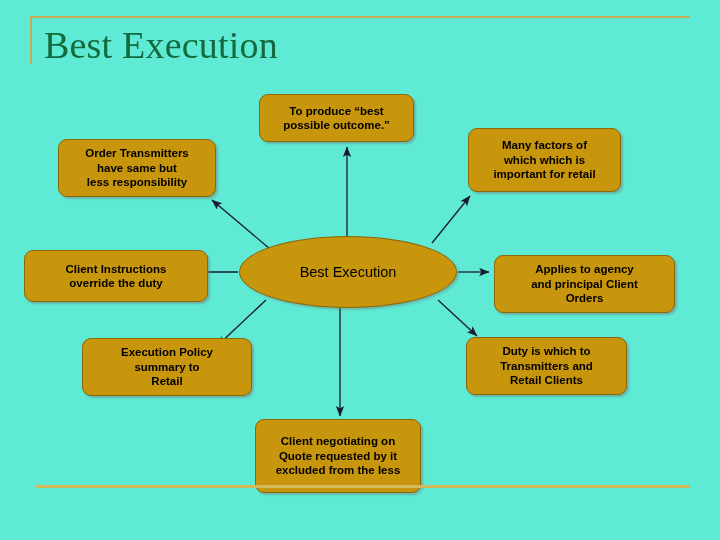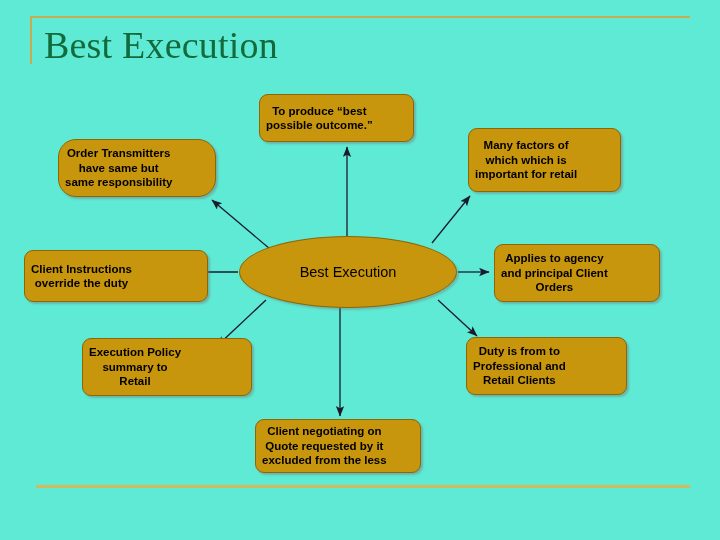--- a/index.html
+++ b/index.html
@@ -73,21 +73,21 @@
     background: #c8960c;
     border: 1px solid #8a6708;
     border-radius: 9px;
     color: #000000;
     font-weight: bold;
     font-size: 11.5px;
     line-height: 14.5px;
     text-align: center;
     display: flex;
     align-items: center;
-    justify-content: flex-start;
+    justify-content: center;
     padding: 2px 6px;
     box-shadow: 2px 2px 2px rgba(120,120,120,0.45);
   }
 
   .hub {
     position: absolute;
     box-sizing: border-box;
     background: #c8960c;
     border: 1px solid #8a6708;
     border-radius: 50%;
@@ -96,27 +96,27 @@
     font-size: 14.5px;
     display: flex;
     align-items: center;
     justify-content: center;
     text-align: center;
     box-shadow: 2px 2px 2px rgba(120,120,120,0.40);
   }
 
   
   #node-outcome      { left: 259px; top: 94px;  width: 155px; height: 48px; }
-  #node-transmitters { left: 58px;  top: 139px; width: 158px; height: 58px; border-radius: 18px; }
+  #node-transmitters { left: 58px;  top: 139px; width: 158px; height: 58px; }
   #node-factors      { left: 468px; top: 128px; width: 153px; height: 64px; }
   #node-instructions { left: 24px;  top: 250px; width: 184px; height: 52px; }
-  #node-applies      { left: 494px; top: 244px; width: 166px; height: 58px; }
+  #node-applies      { left: 494px; top: 255px; width: 181px; height: 58px; }
   #node-policy       { left: 82px;  top: 338px; width: 170px; height: 58px; }
   #node-duty         { left: 466px; top: 337px; width: 161px; height: 58px; }
-  #node-quote        { left: 255px; top: 419px; width: 166px; height: 54px; }
+  #node-quote        { left: 255px; top: 419px; width: 166px; height: 74px; }
   #node-hub          { left: 239px; top: 236px; width: 218px; height: 72px; }
 </style>
 </head>
 <body>
 
 <div id="slide">
 
   <div class="rule-top"></div>
   <div class="rule-left"></div>
 
@@ -148,21 +148,21 @@
     <span>
       <span>To produce “best</span><br>
       <span>possible outcome.”</span>
     </span>
   </div>
 
   <div class="node" id="node-transmitters">
     <span>
       <span>Order Transmitters</span><br>
       <span>have same but</span><br>
-      <span>same responsibility</span>
+      <span>less responsibility</span>
     </span>
   </div>
 
   <div class="node" id="node-factors">
     <span>
       <span>Many factors of</span><br>
       <span>which which is</span><br>
       <span>important for retail</span>
     </span>
   </div>
@@ -185,22 +185,22 @@
   <div class="node" id="node-policy">
     <span>
       <span>Execution Policy</span><br>
       <span>summary to</span><br>
       <span>Retail</span>
     </span>
   </div>
 
   <div class="node" id="node-duty">
     <span>
-      <span>Duty is from to</span><br>
-      <span>Professional and</span><br>
+      <span>Duty is which to</span><br>
+      <span>Transmitters and</span><br>
       <span>Retail Clients</span>
     </span>
   </div>
 
   <div class="node" id="node-quote">
     <span>
       <span>Client negotiating on</span><br>
       <span>Quote requested by it</span><br>
       <span>excluded from the less</span>
     </span>

